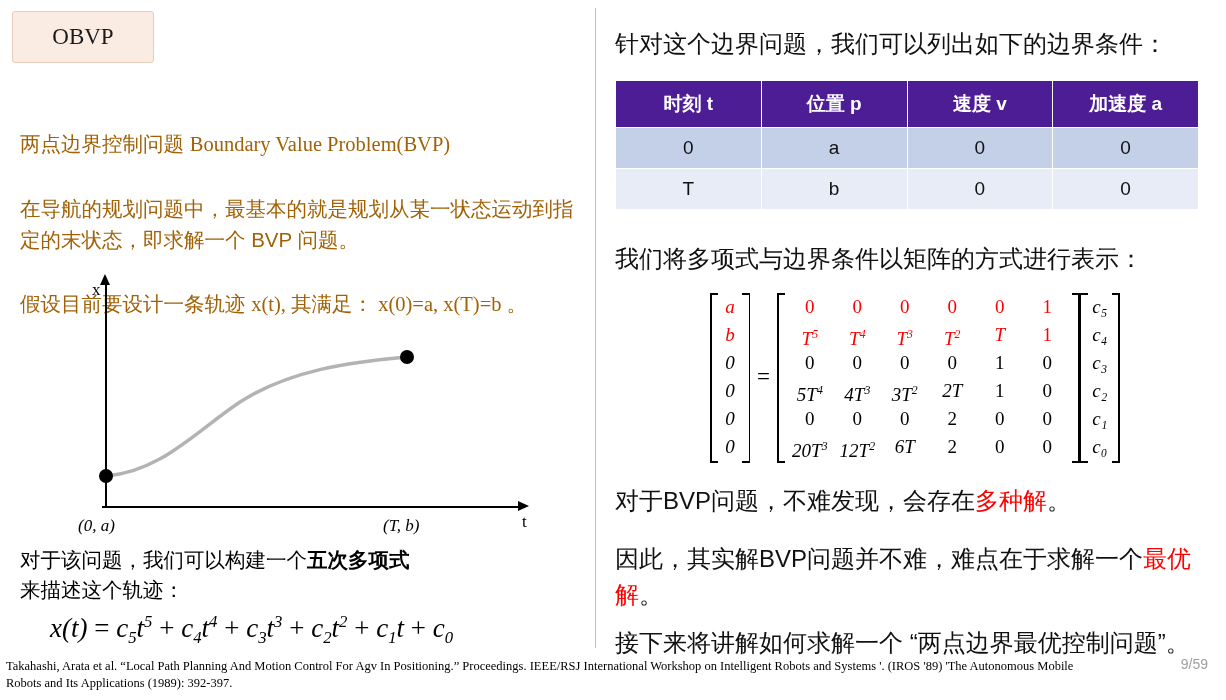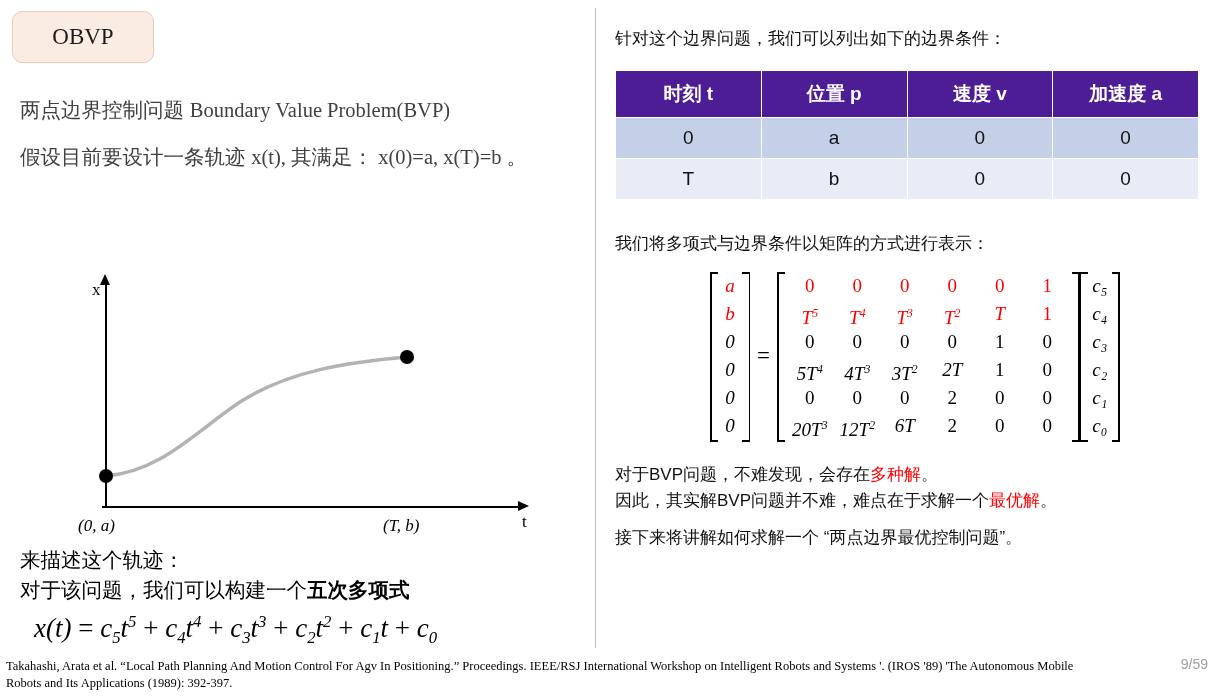--- a/index.html
+++ b/index.html
@@ -31,40 +31,41 @@
   }
   
   .title-chip {
     position: absolute;
     left: 12px;
     top: 11px;
     width: 140px;
     height: 50px;
     background: #fbece3;
     border: 1px solid #e8cdbb;
-    border-radius: 10px;
+    border-radius: 3px;
     display: flex;
     align-items: center;
     justify-content: center;
     font-family: "Liberation Serif", serif;
     font-size: 23px;
     color: #1a1a1a;
   }
   
   .left-col {
     position: absolute;
     left: 20px;
     top: 95px;
     width: 560px;
   }
   .ptext {
     font-size: 20.5px;
     line-height: 1.5;
     margin-bottom: 16px;
-    color: #404040;
+    color: #a16207;
+    margin-top: 34px;
   }
   .ptext .serif {
     font-family: "Liberation Serif", serif;
   }
   
   .plot {
     position: absolute;
     left: 30px;
     top: 272px;
     width: 520px;
@@ -152,21 +153,21 @@
     top: 545px;
     width: 570px;
   }
   .bl-line {
     font-size: 20.5px;
     line-height: 1.45;
   }
   .bl-line b { font-weight: bold; }
   .formula-x {
     margin-top: 8px;
-    margin-left: 14px;
+    margin-left: 30px;
     font-family: "Liberation Serif", serif;
     font-size: 27px;
     font-style: italic;
     white-space: nowrap;
   }
   .formula-x sup {
     font-size: 0.62em;
     font-style: italic;
     vertical-align: super;
   }
@@ -177,21 +178,21 @@
   }
   .formula-x .op { font-style: normal; }
   
   .right-col {
     position: absolute;
     left: 615px;
     top: 26px;
     width: 600px;
   }
   .rtext {
-    font-size: 17px;
+    font-size: 24px;
     line-height: 1.5;
     color: #111;
   }
   .red { color: #ff0000; }
   
   table.bvp {
     border-collapse: collapse;
     margin-top: 18px;
     width: 584px;
     table-layout: fixed;
@@ -296,20 +297,21 @@
 <div class="slide">
 
   <div class="divider"></div>
 
   <div class="title-chip">OBVP</div>
 
   <div class="left-col">
     <div class="ptext">
       <span>两点边界控制问题 </span><span class="serif">Boundary Value Problem(BVP)</span>
     </div>
+    <div class="ptext">在导航的规划问题中，最基本的就是规划从某一状态运动到指定的末状态，即求解一个 BVP 问题。</div>
     <div class="ptext">
       <span>假设目前要设计一条轨迹 </span><span class="serif">x(t), 其满足： x(0)=a, x(T)=b 。</span>
     </div>
   </div>
 
   <div class="plot">
     <div class="arrow-up"></div>
     <div class="axis-v"></div>
     <div class="axis-h"></div>
     <div class="arrow-right"></div>
@@ -318,24 +320,24 @@
     <svg class="curve" width="520" height="268">
       <path d="M 76 204 C 130 200, 165 160, 210 130 C 260 98, 320 90, 377 85" stroke="#b3b3b3" stroke-width="3.5" fill="none"></path>
     </svg>
     <div class="dot dot-a"></div>
     <div class="dot dot-b"></div>
     <div class="lbl-0a">(0, a)</div>
     <div class="lbl-Tb">(T, b)</div>
   </div>
 
   <div class="bottom-left">
-    <div class="bl-line">来描述这个轨迹：</div>
     <div class="bl-line">
       <span>对于该问题，我们可以构建一个</span><b>五次多项式</b>
     </div>
+    <div class="bl-line">来描述这个轨迹：</div>
     <div class="formula-x">
       <span>x(<i>t</i>)</span>
       <span class="op"> = </span>
       <span>c<sub>5</sub>t<sup>5</sup></span><span class="op"> + </span>
       <span>c<sub>4</sub>t<sup>4</sup></span><span class="op"> + </span>
       <span>c<sub>3</sub>t<sup>3</sup></span><span class="op"> + </span>
       <span>c<sub>2</sub>t<sup>2</sup></span><span class="op"> + </span>
       <span>c<sub>1</sub>t</span><span class="op"> + </span>
       <span>c<sub>0</sub></span>
     </div>
@@ -441,21 +443,21 @@
         <div class="cell">c₁</div>
         <div class="cell">c₀</div>
       </div>
       <div class="brk brk-r"></div>
     </div>
 
     <div class="rtext" style="margin-top:22px;">
       <span>对于BVP问题，不难发现，会存在</span><span class="red">多种解</span><span>。</span>
     </div>
 
-    <div class="rtext" style="">
+    <div class="rtext" style="margin-top:22px;">
       <span>因此，其实解BVP问题并不难，难点在于求解一个</span><span class="red">最优解</span><span>。</span>
     </div>
 
     <div class="rtext" style="margin-top:12px;">接下来将讲解如何求解一个 “两点边界最优控制问题”。</div>
   </div>
 
   <div class="footer">Takahashi, Arata et al. “Local Path Planning And Motion Control For Agv In Positioning.” Proceedings. IEEE/RSJ International Workshop on Intelligent Robots and Systems '. (IROS '89) 'The Autonomous Mobile Robots and Its Applications (1989): 392-397.</div>
   <div class="page-num">9/59</div>
 
 </div>

